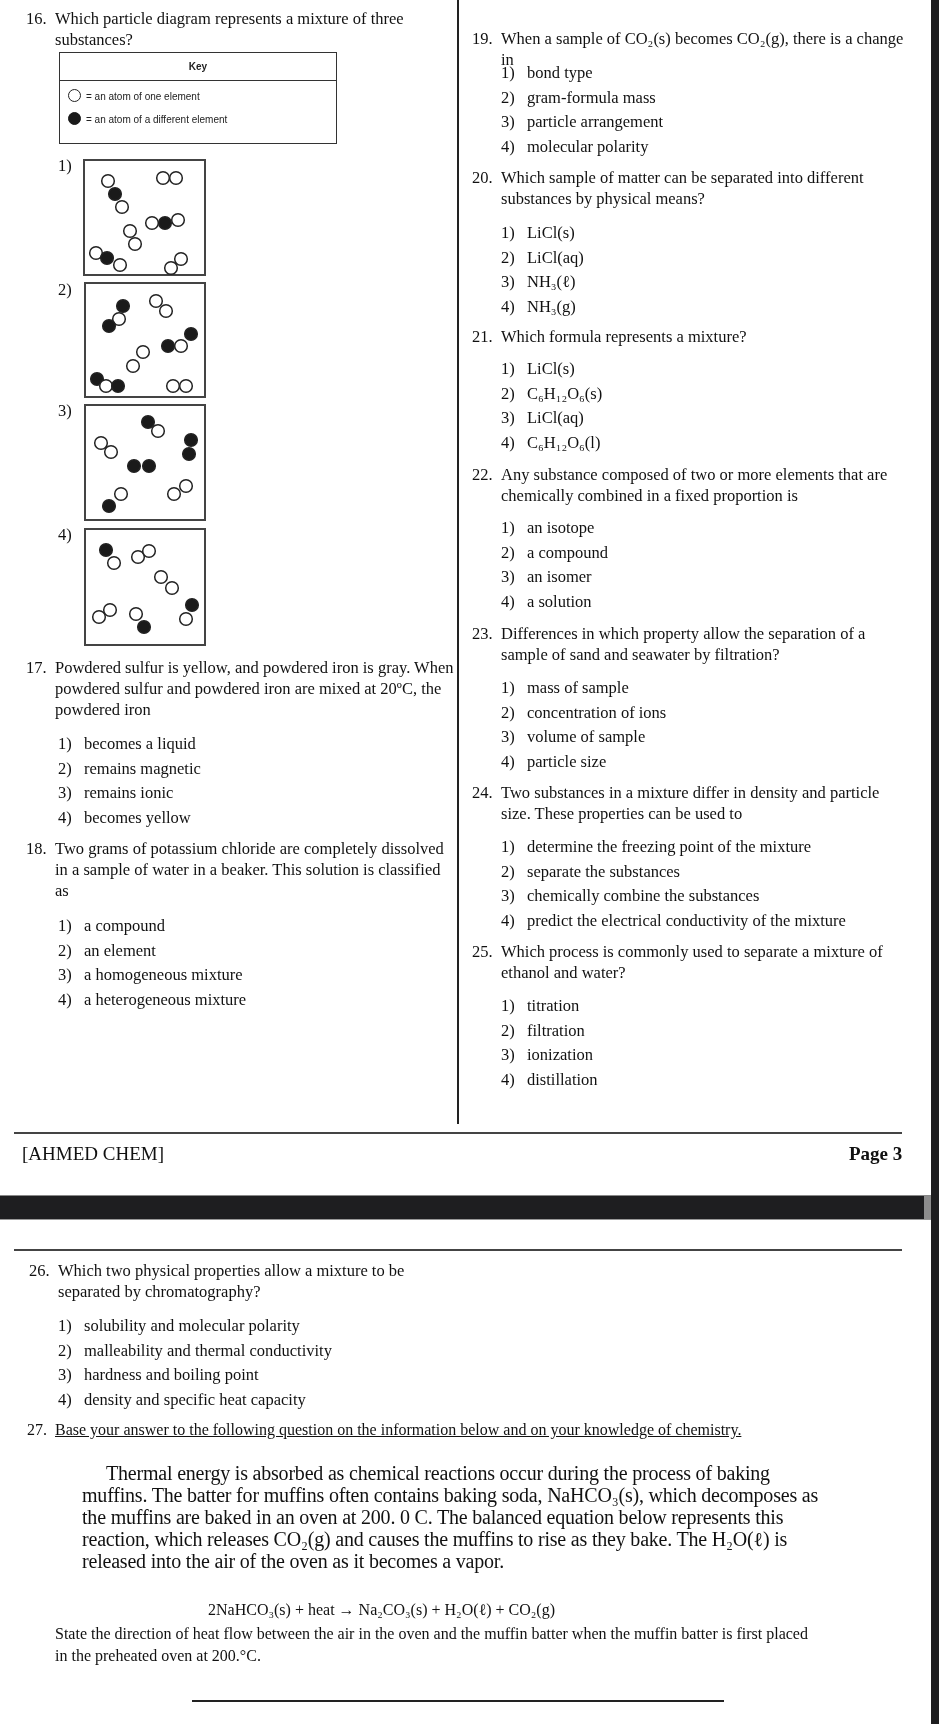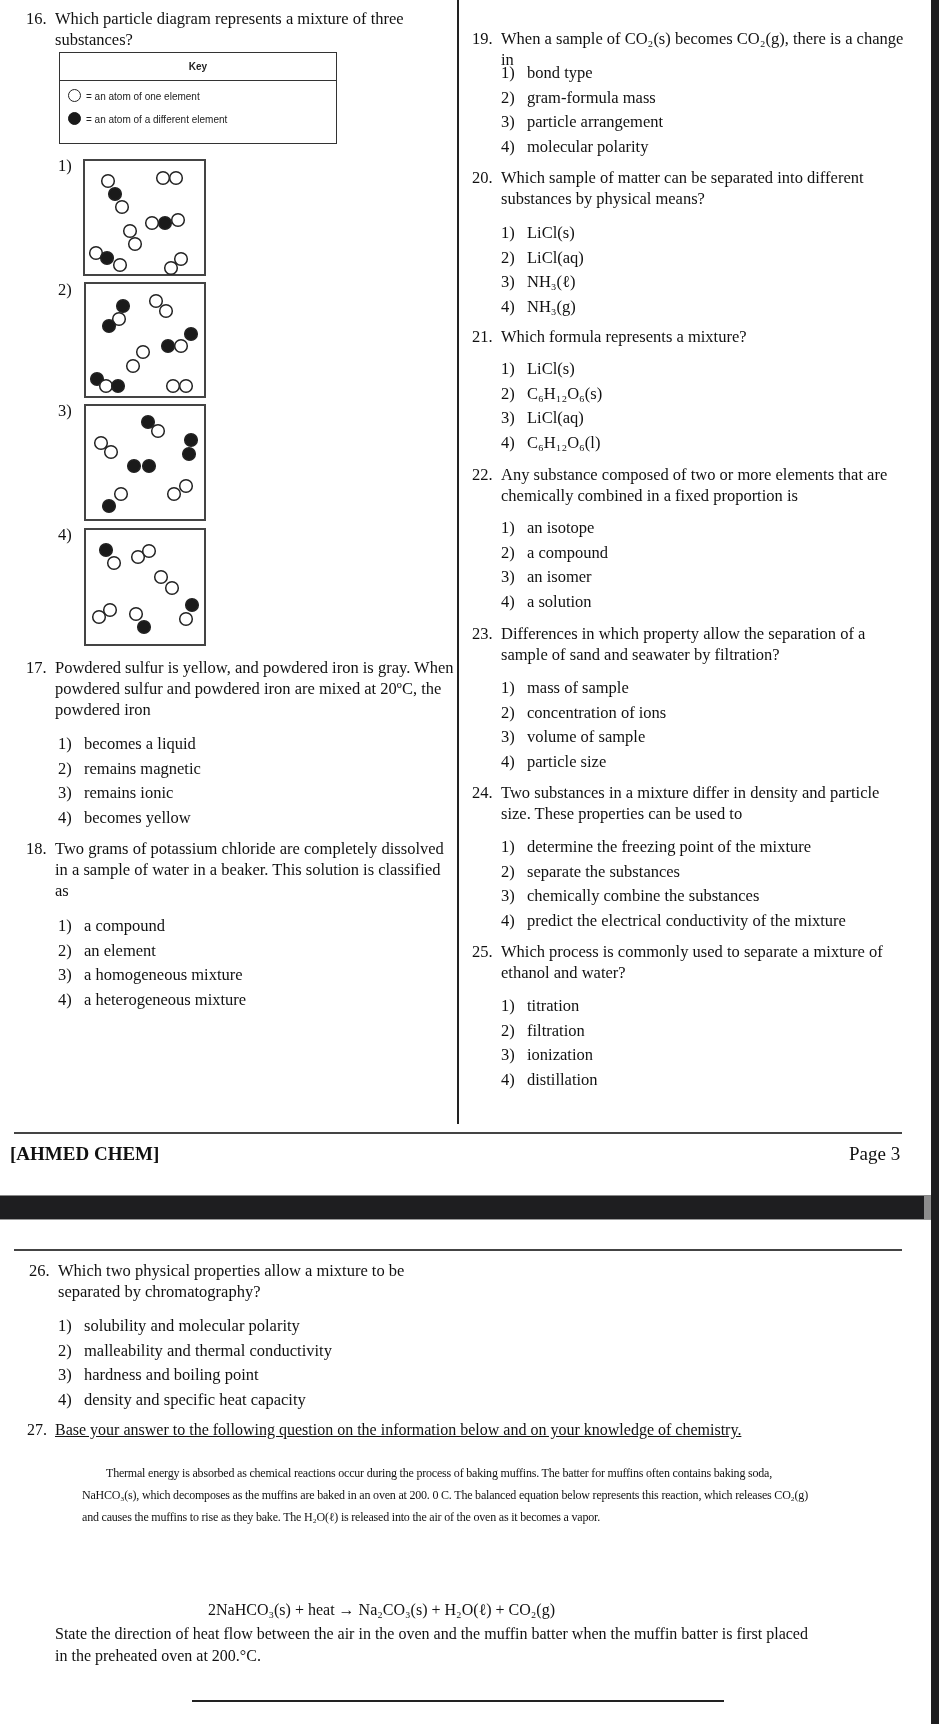--- a/index.html
+++ b/index.html
@@ -13,34 +13,34 @@
   .qnum { position:absolute; left:0; top:0; }
   .qtext { padding-left:29px; display:block; }
   .opts { position:absolute; line-height:24.5px; }
   .opt { white-space:nowrap; }
   .opt .n { display:inline-block; width:26px; }
   .col-divider { position:absolute; left:457px; top:0; width:2px; height:1124px; background:#222; }
   .right-strip { position:absolute; left:931px; top:0; width:8px; height:1724px; background:#1d1d1f; }
   .hr { position:absolute; height:2px; background:#444; }
   .dark-band { position:absolute; left:0; top:1195px; width:931px; height:23px; background:#1e1e20; border-top:1px solid #888; border-bottom:1px solid #999; }
   .band-scroll { position:absolute; left:924px; top:1196px; width:7px; height:23px; background:#8d8d8d; }
-  .footer-left { position:absolute; left:10px; top:1143px; font-weight:bold; font-size:19px; }
-  .footer-right { position:absolute; left:849px; top:1143px; font-weight:normal; font-size:19px; }
+  .footer-left { position:absolute; left:22px; top:1143px; font-weight:normal; font-size:19px; }
+  .footer-right { position:absolute; left:849px; top:1143px; font-weight:bold; font-size:19px; }
   .key-box { position:absolute; left:59px; top:52px; width:276px; height:90px; border:1.5px solid #333;
     font-family:"Liberation Sans", "DejaVu Sans", sans-serif; font-size:10px; color:#222; }
   .key-head { height:27px; border-bottom:1.5px solid #333; text-align:center; font-weight:bold; line-height:27px; }
   .key-row { position:absolute; left:8px; height:22px; line-height:22px; white-space:nowrap; }
   .key-atom { display:inline-block; width:13px; height:13px; border-radius:50%; vertical-align:-2px; margin-right:5px; box-sizing:border-box; }
   .atom-open { border:1.6px solid #222; background:#fff; }
   .atom-filled { background:#1a1a1a; border:1.6px solid #1a1a1a; }
   .diag-label { position:absolute; left:58px; }
   .diag-box { position:absolute; border:2px solid #444; background:#fff; box-sizing:border-box; }
   .diag-box svg { position:absolute; left:0; top:0; }
   .passage { position:absolute; left:82px; top:1462px; width:740px; line-height:22px; text-indent:24px;
-    font-family:"Liberation Serif", serif; font-size:12px; letter-spacing:-0.2px; }
+    font-family:"Liberation Serif", serif; font-size:20px; letter-spacing:-0.2px; }
   .equation { position:absolute; left:208px; top:1601px; font-size:16px; white-space:nowrap; }
   .q27-ask { position:absolute; left:55px; top:1623px; width:760px; line-height:22px; font-size:16px; }
   .answer-line { position:absolute; left:192px; top:1700px; width:532px; height:2px; background:#222; }
 </style>
 </head>
 <body>
 
 <div class="col-divider"></div>
 <div class="right-strip"></div>
 

